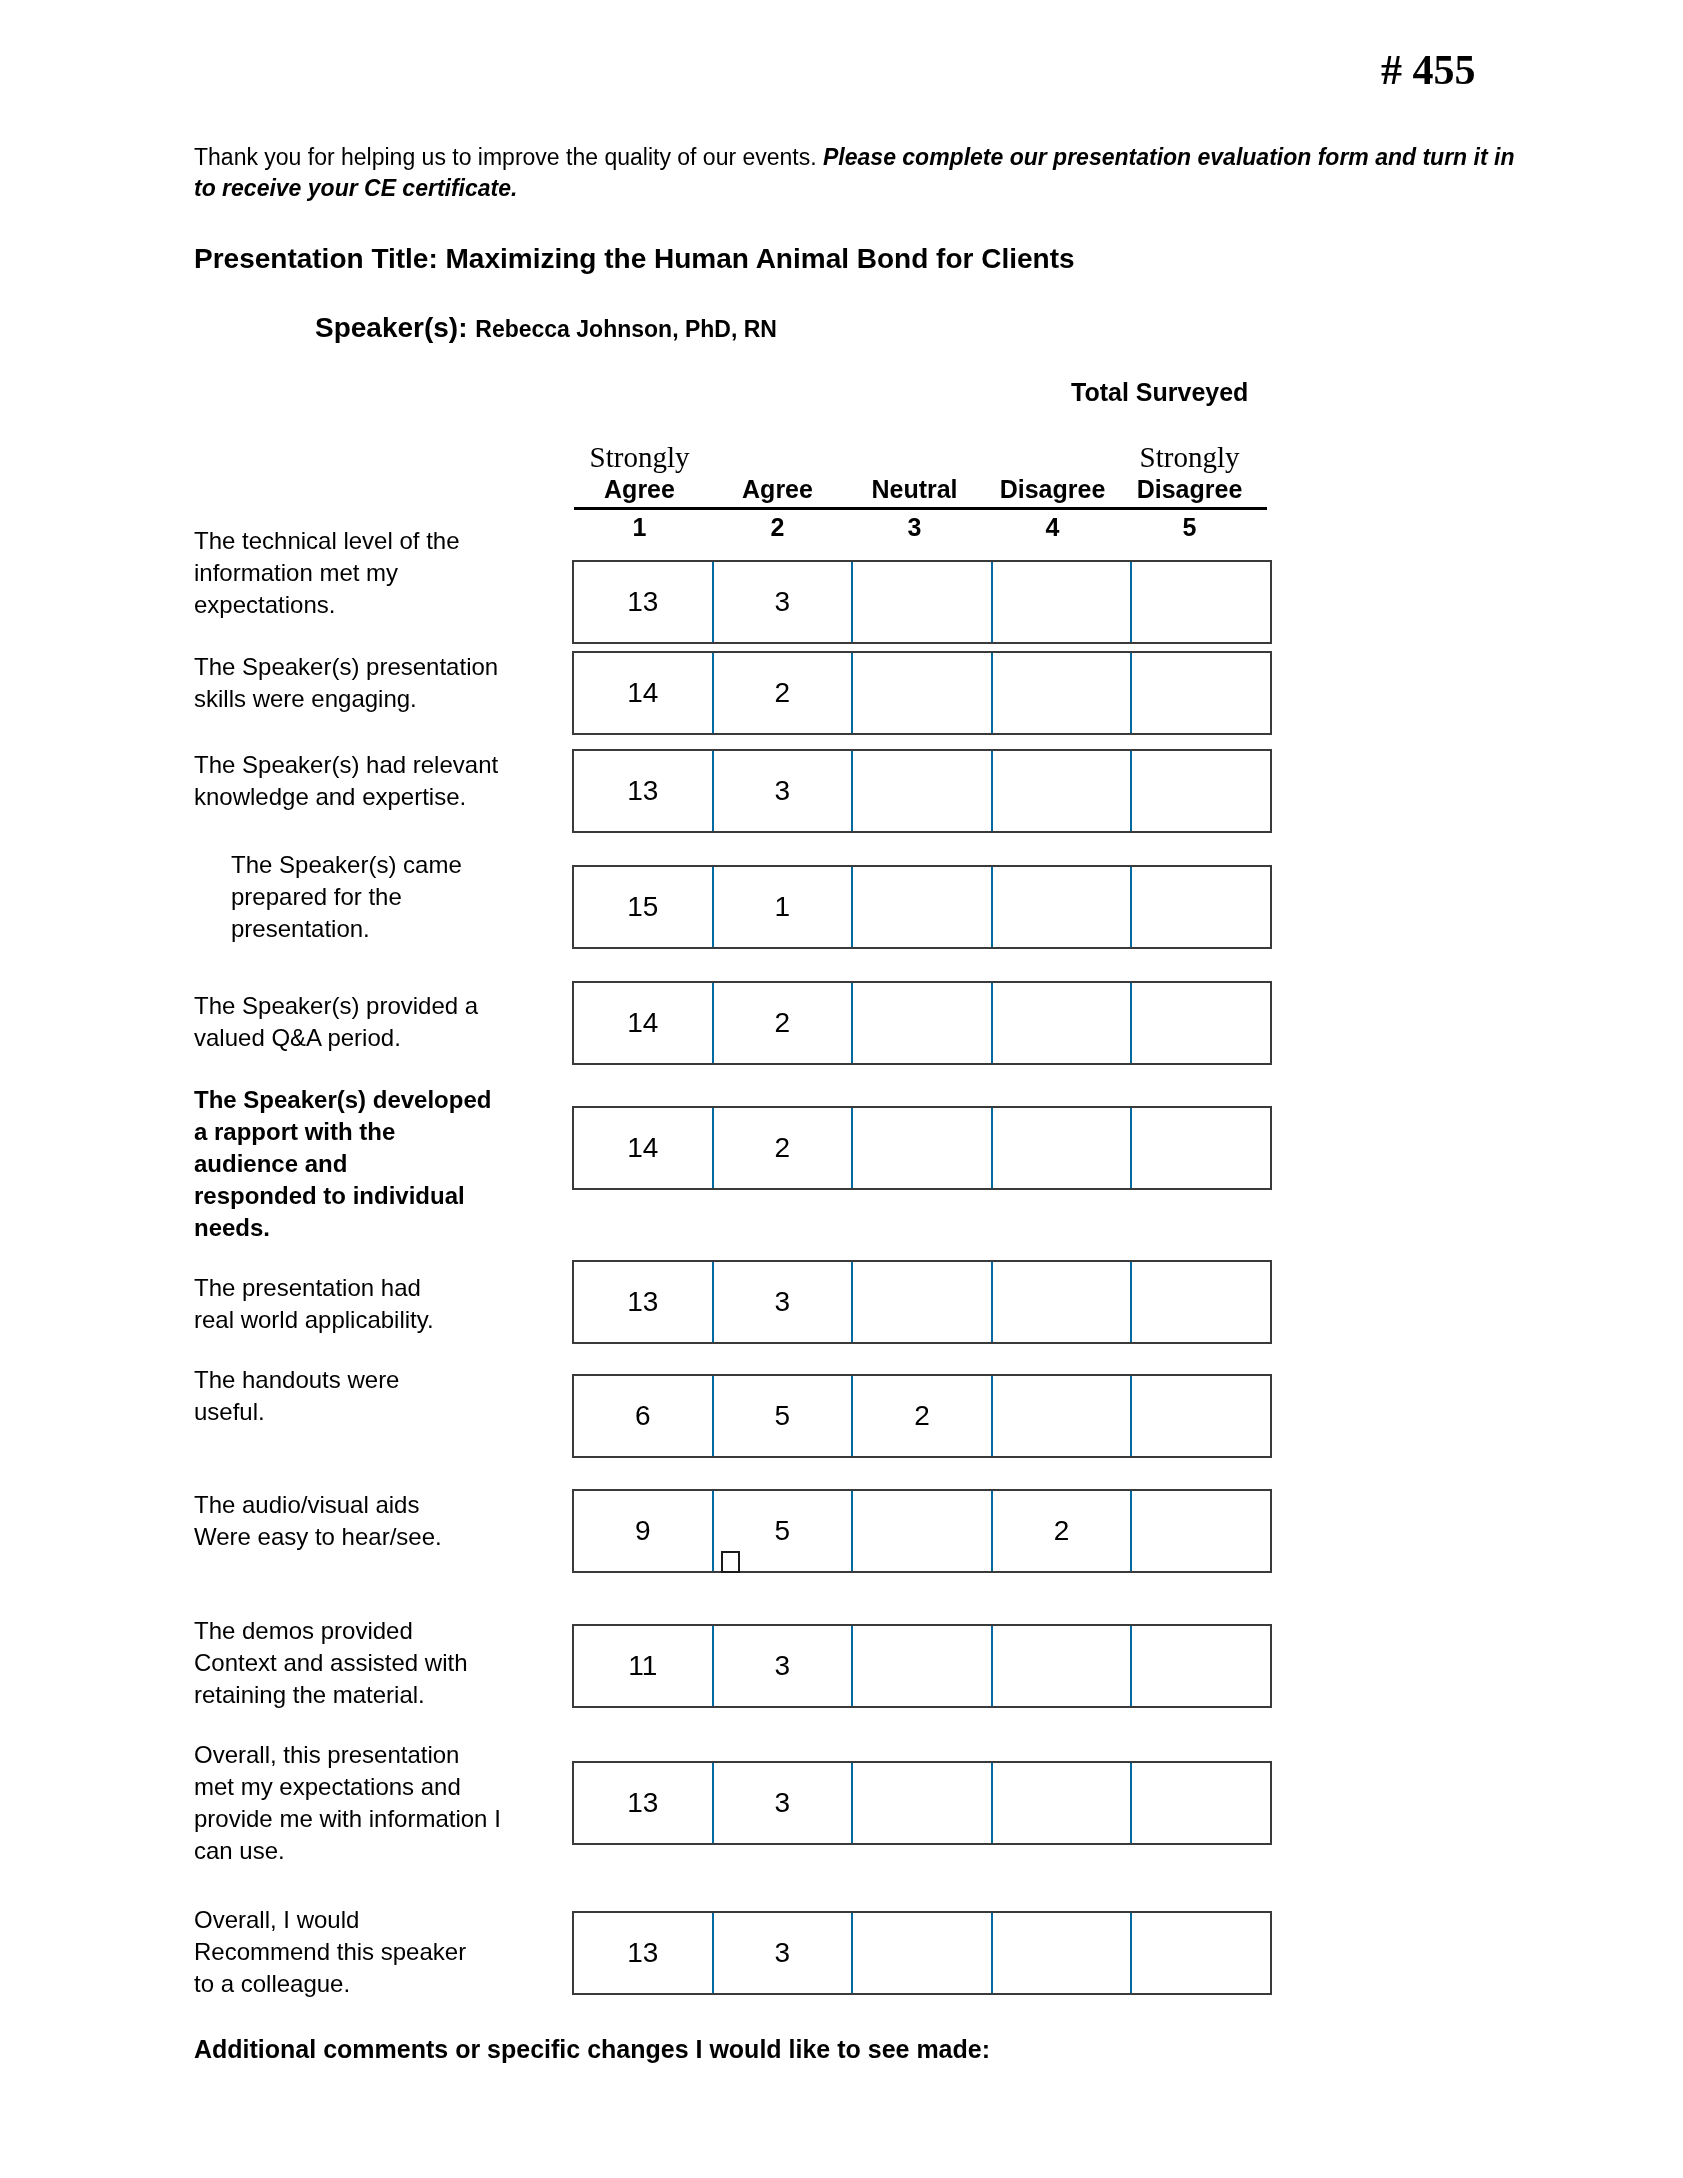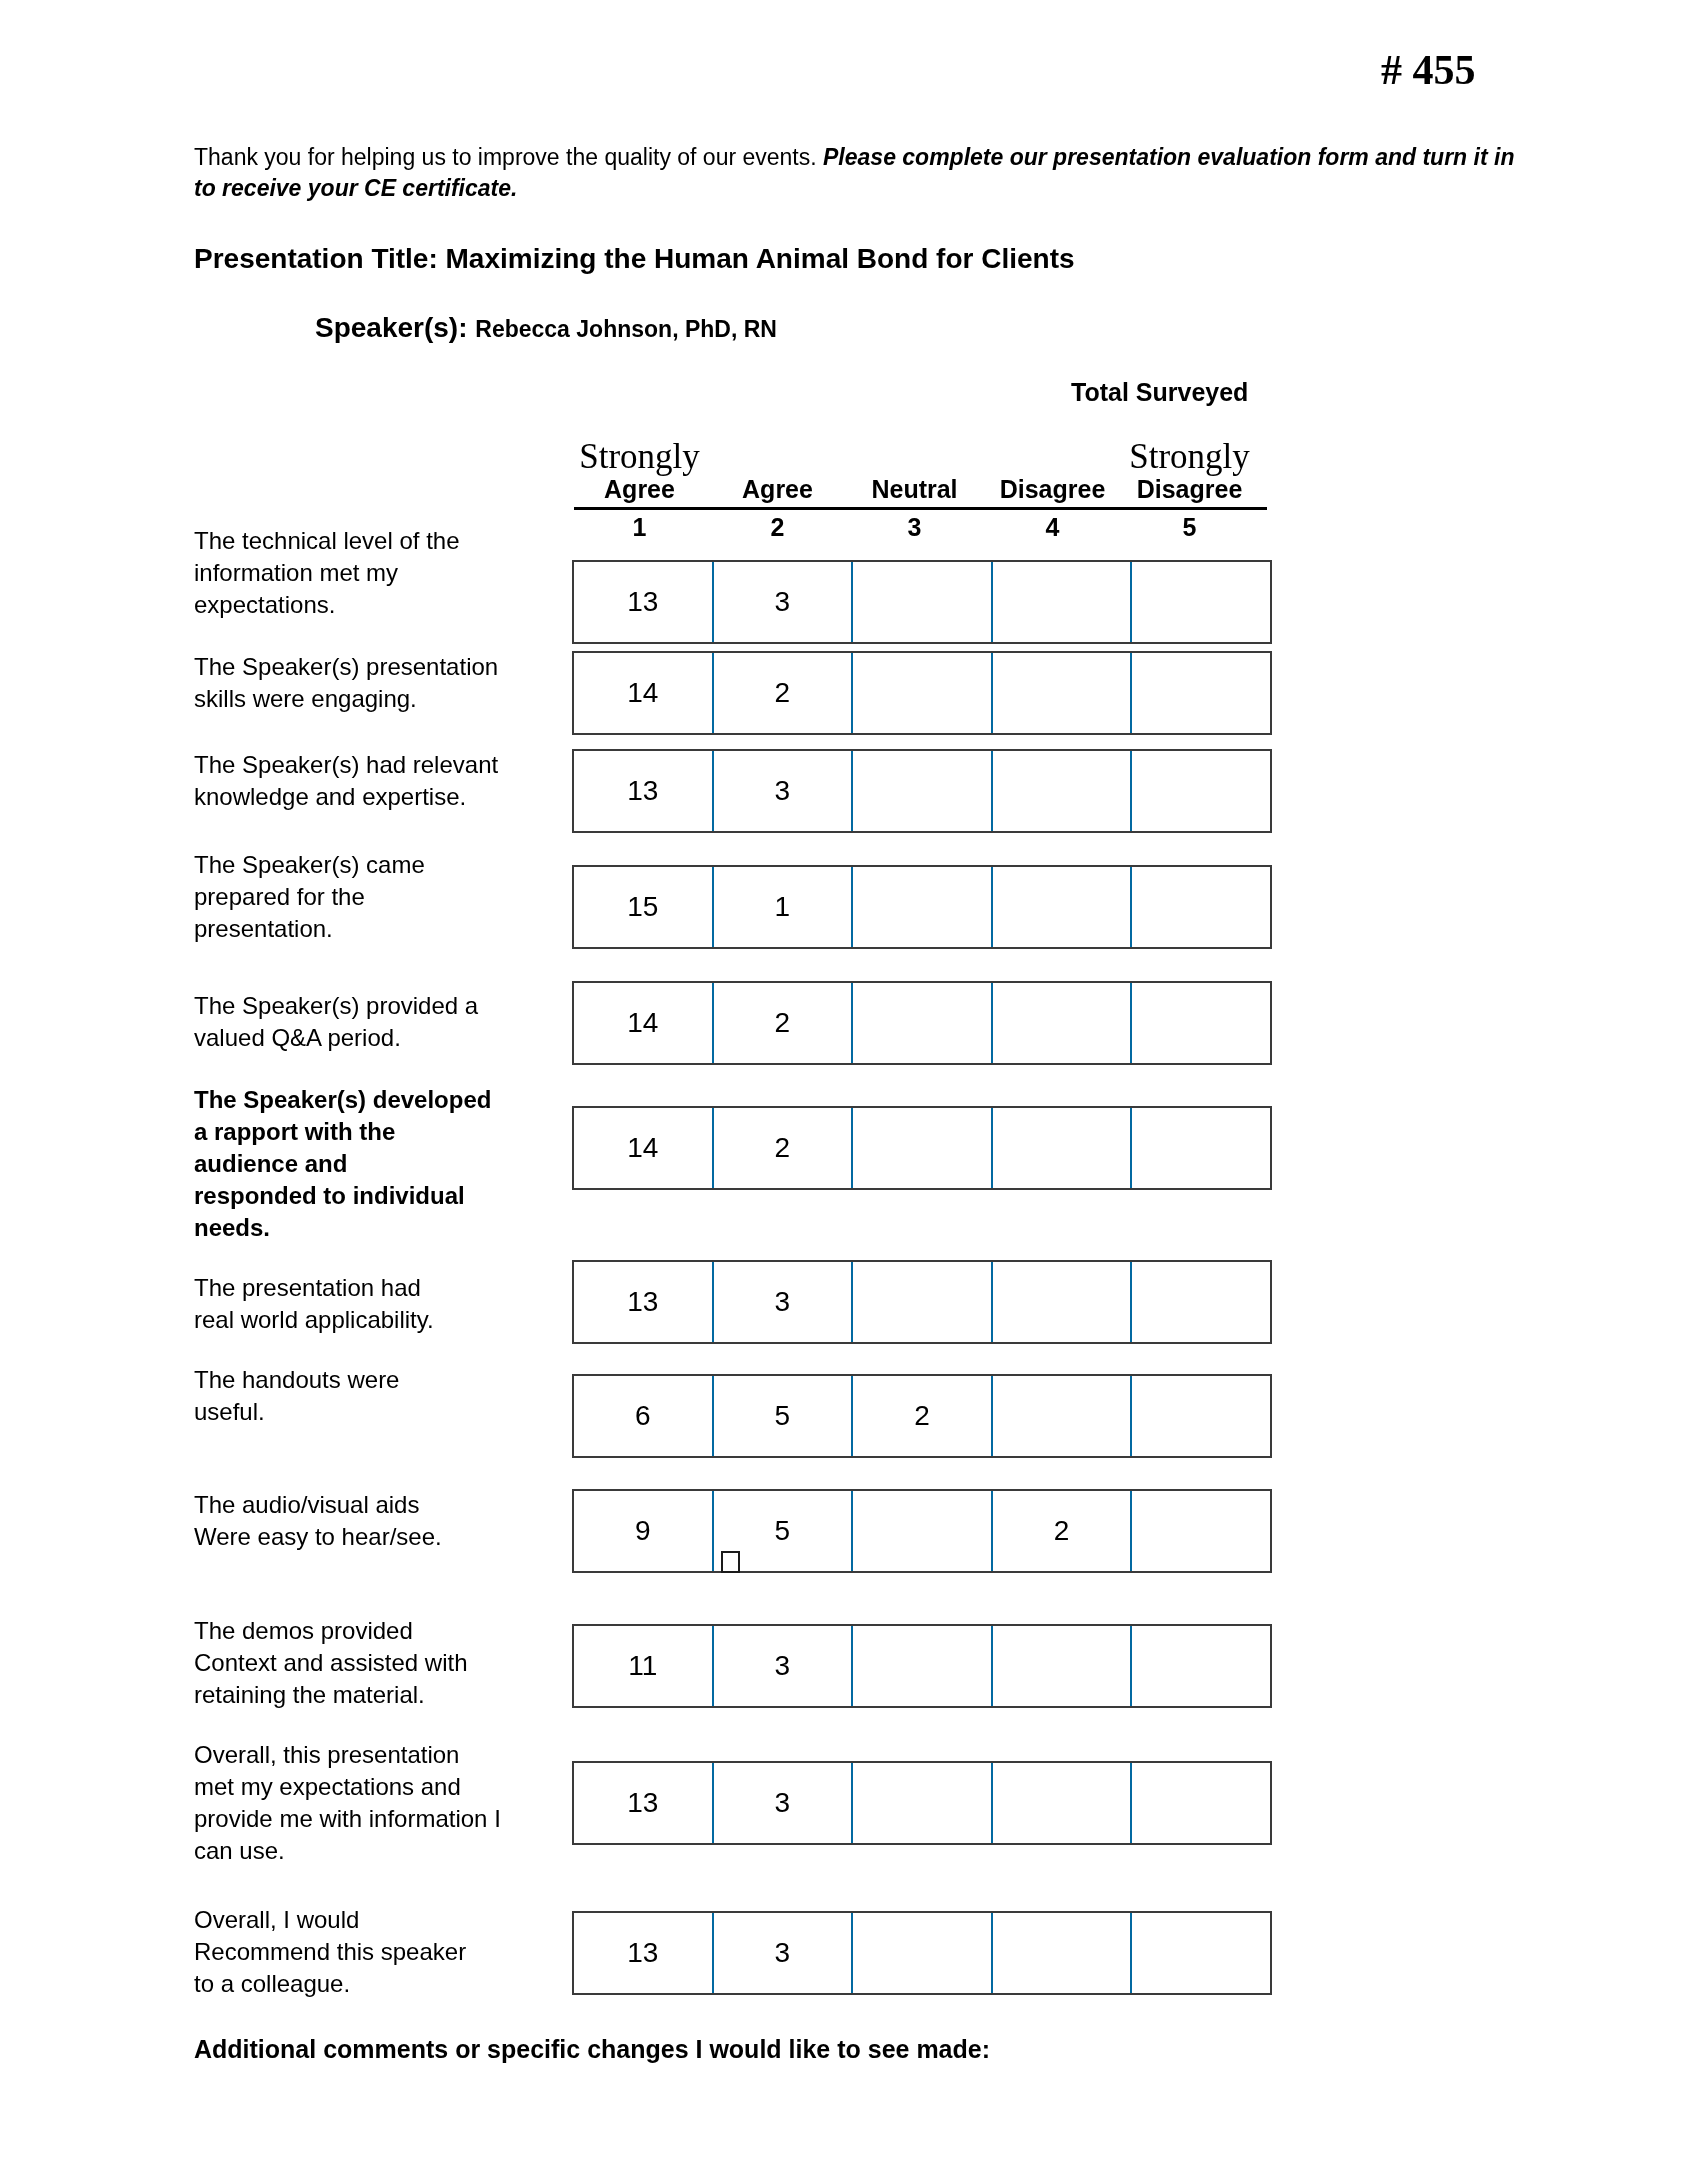--- a/index.html
+++ b/index.html
@@ -97,21 +97,21 @@
     height: 109px;
   }
   .scale-col {
     position: absolute;
     top: 0;
     width: 135px;
     text-align: center;
   }
   .scale-strongly {
     font-family: "Liberation Serif", serif;
-    font-size: 35px;
+    font-size: 29px;
     line-height: 34px;
     height: 34px;
   }
   .scale-strongly.blank { visibility: hidden; }
   .scale-word {
     font-size: 25px;
     font-weight: bold;
     line-height: 30px;
     height: 30px;
   }
@@ -257,21 +257,21 @@
 knowledge and expertise.</div>
         <div class="row-box" style="top: 749px; height: 84px;">
           <div class="cell">13</div>
           <div class="cell">3</div>
           <div class="cell"></div>
           <div class="cell"></div>
           <div class="cell"></div>
         </div>
       </div>
       <div class="item">
-        <div class="item-text" style="top: 849px;">The Speaker(s) came
+        <div class="item-text" style="top: 849px; margin-left: 37px;">The Speaker(s) came
 prepared for the
 presentation.</div>
         <div class="row-box" style="top: 865px; height: 84px;">
           <div class="cell">15</div>
           <div class="cell">1</div>
           <div class="cell"></div>
           <div class="cell"></div>
           <div class="cell"></div>
         </div>
       </div>

